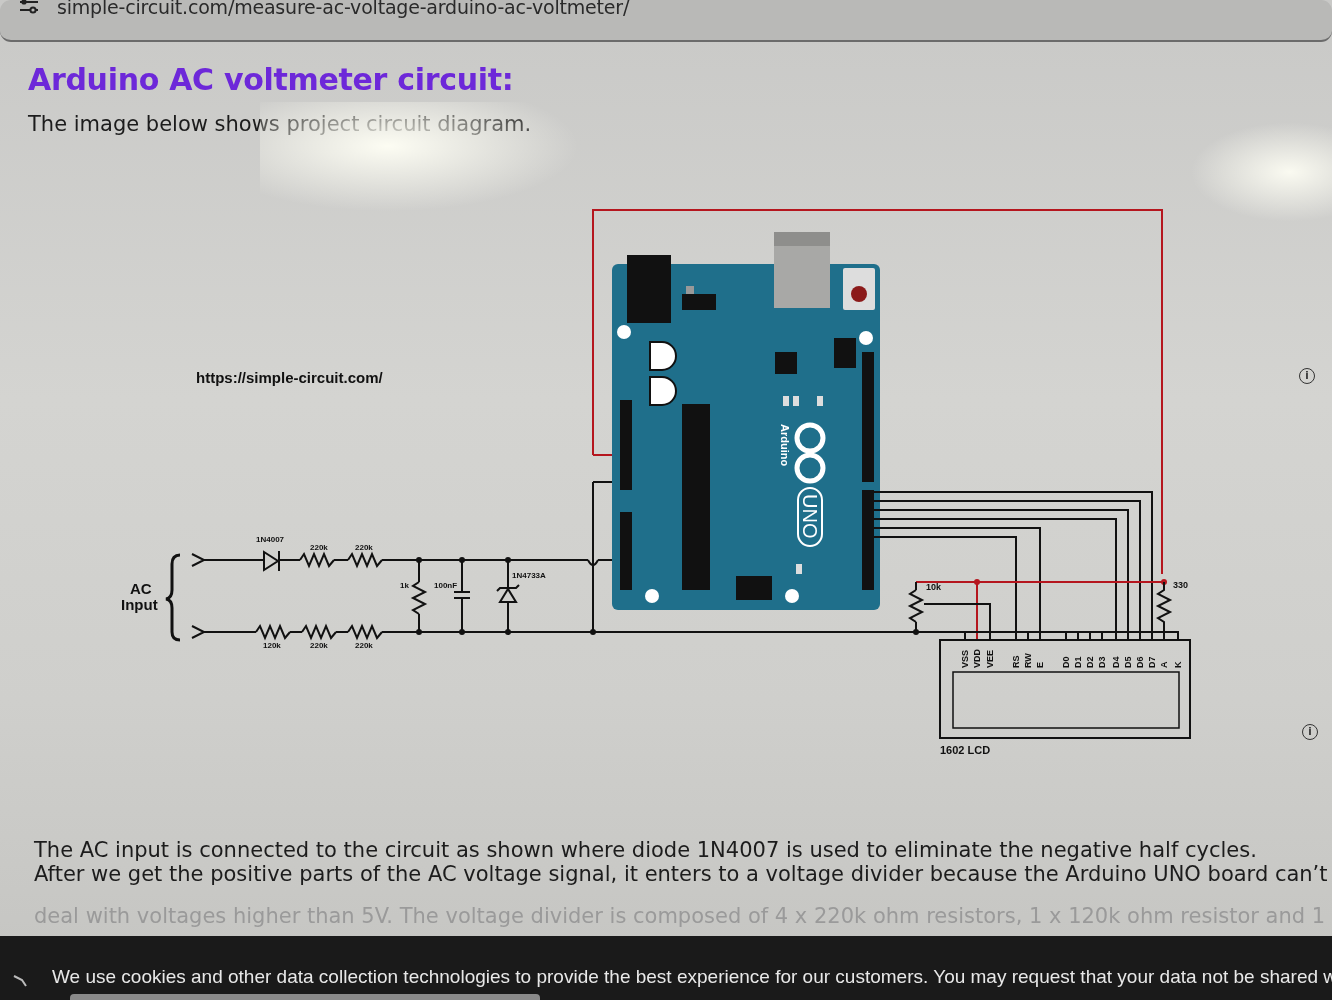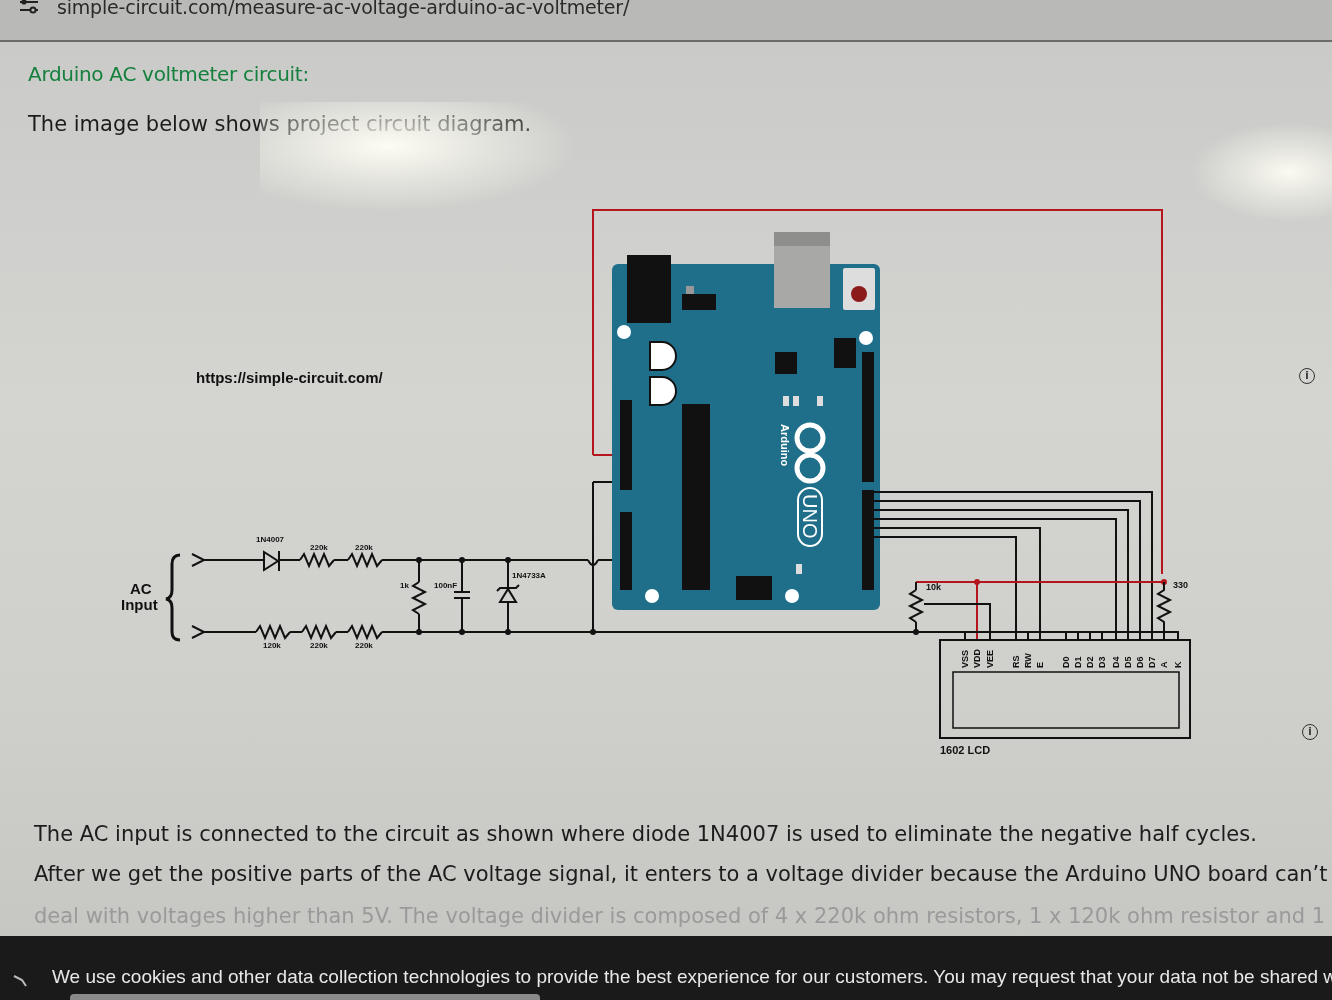--- a/index.html
+++ b/index.html
@@ -3,31 +3,31 @@
 <meta charset="utf-8">
 <style>
   html, body { margin:0; padding:0; }
   body {
     width:1332px; height:1000px; overflow:hidden; position:relative;
     background: linear-gradient(180deg,#c9c9c7 0%,#d4d4d1 40%,#cfcfcc 70%,#c4c4c1 100%);
     font-family:"DejaVu Sans", sans-serif; color:#1c1c1c;
   }
   .addrbar {
     position:absolute; left:0; top:0; width:1332px; height:40px;
-    background:#b9b9b7; border-bottom:2px solid #6b6b6b;
+    background:#b9b9b7; border-bottom:2px solid #6b6b6b;border-radius:11px;
   }
   .addrbar .tune { position:absolute; left:18px; top:-2px; width:22px; height:18px; }
   .addrbar .url {
     position:absolute; left:57px; top:-4px; font-size:19px; color:#2a2a2a;
     font-family:"DejaVu Sans", sans-serif; letter-spacing:-0.2px;
   }
   .page { position:absolute; left:0; top:42px; width:1332px; height:894px; }
   .h2 {
-    position:absolute; left:28px; top:20px; font-size:20px; color:#15803d;
-    font-family:"DejaVu Sans", sans-serif; font-weight:normal; letter-spacing:-0.3px;
+    position:absolute; left:28px; top:20px; font-size:30px; color:#6d28d9;
+    font-family:"DejaVu Sans", sans-serif; font-weight:bold; letter-spacing:-0.3px;
   }
   .intro { position:absolute; left:28px; top:70px; font-size:21px; color:#1c1c1c; }
   .glare {
     position:absolute; left:260px; top:60px; width:320px; height:110px;
     background:radial-gradient(ellipse at 40% 40%, rgba(255,255,245,0.95), rgba(255,255,240,0) 70%);
     pointer-events:none;
   }
   .glare2 {
     position:absolute; left:1190px; top:80px; width:142px; height:100px;
     background:radial-gradient(ellipse at 70% 50%, rgba(255,255,245,0.9), rgba(255,255,240,0) 70%);
@@ -226,21 +226,21 @@
           <text transform="translate(1167,626) rotate(-90)">A</text>
           <text transform="translate(1181,626) rotate(-90)">K</text>
         </g>
       <text id="lcdlabel" x="940" y="712" font-size="11" fill="#111">1602 LCD</text>
     </g>
   </svg>
 
   <div class="info-icon" style="left:1299px; top:326px;">i</div>
   <div class="info-icon" style="left:1302px; top:682px;">i</div>
 
-  <div class="para" style="top:780px;text-align:right;">The AC input is connected to the circuit as shown where diode 1N4007 is used to eliminate the negative half cycles.</div>
+  <div class="para" style="top:796px;text-align:right;">The AC input is connected to the circuit as shown where diode 1N4007 is used to eliminate the negative half cycles.</div>
   <div class="para" style="top:820px;text-align:right;">After we get the positive parts of the AC voltage signal, it enters to a voltage divider because the Arduino UNO board can’t</div>
   <div class="para faded" style="top:862px;">deal with voltages higher than 5V. The voltage divider is composed of 4 x 220k ohm resistors, 1 x 120k ohm resistor and 1 x</div>
 </div>
 
 <div class="cookie">
   <svg class="pin" viewBox="0 0 18 14">
     <path d="M2,2 L10,6 L14,12" fill="none" stroke="#bbb" stroke-width="2"></path>
   </svg>
   <span class="txt">We use cookies and other data collection technologies to provide the best experience for our customers. You may request that your data not be shared with</span>
   <div class="btn"></div>

